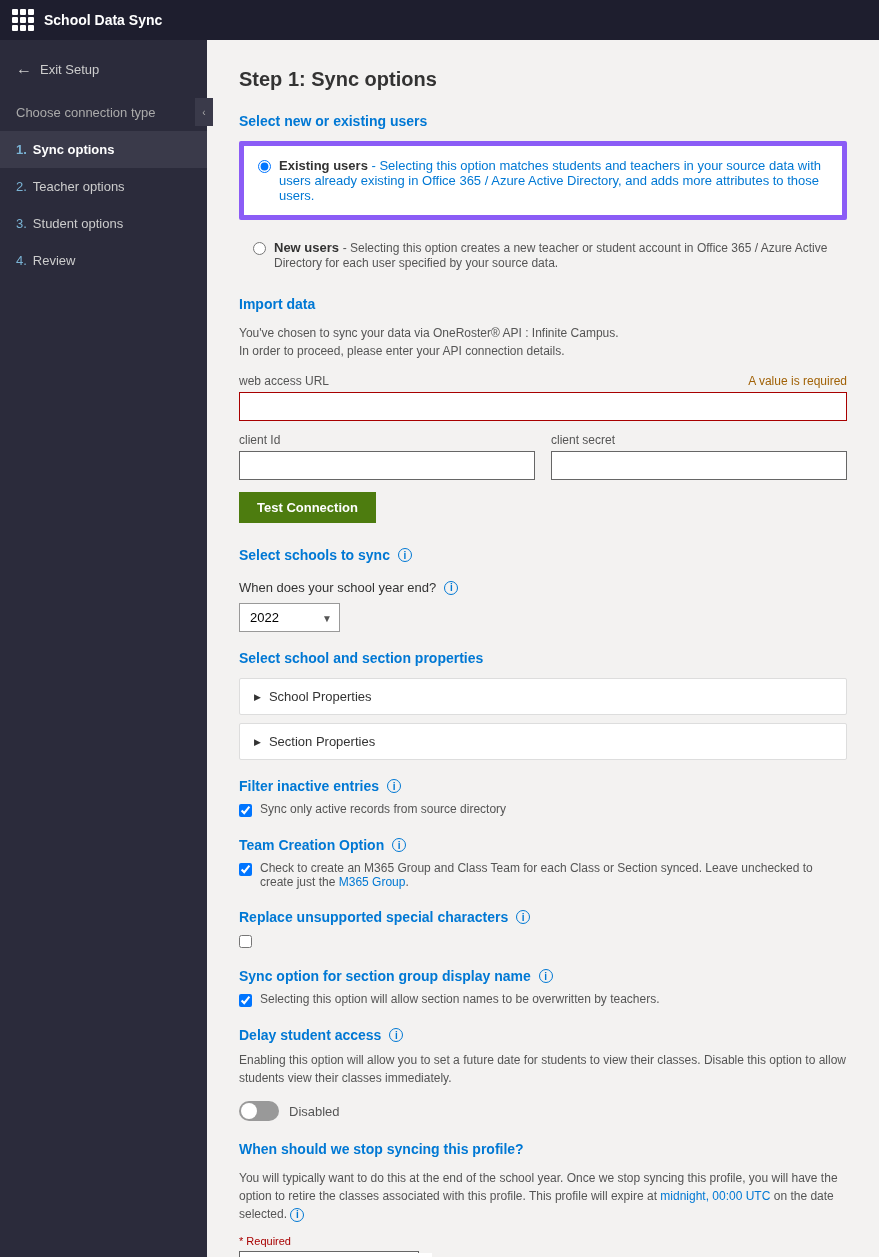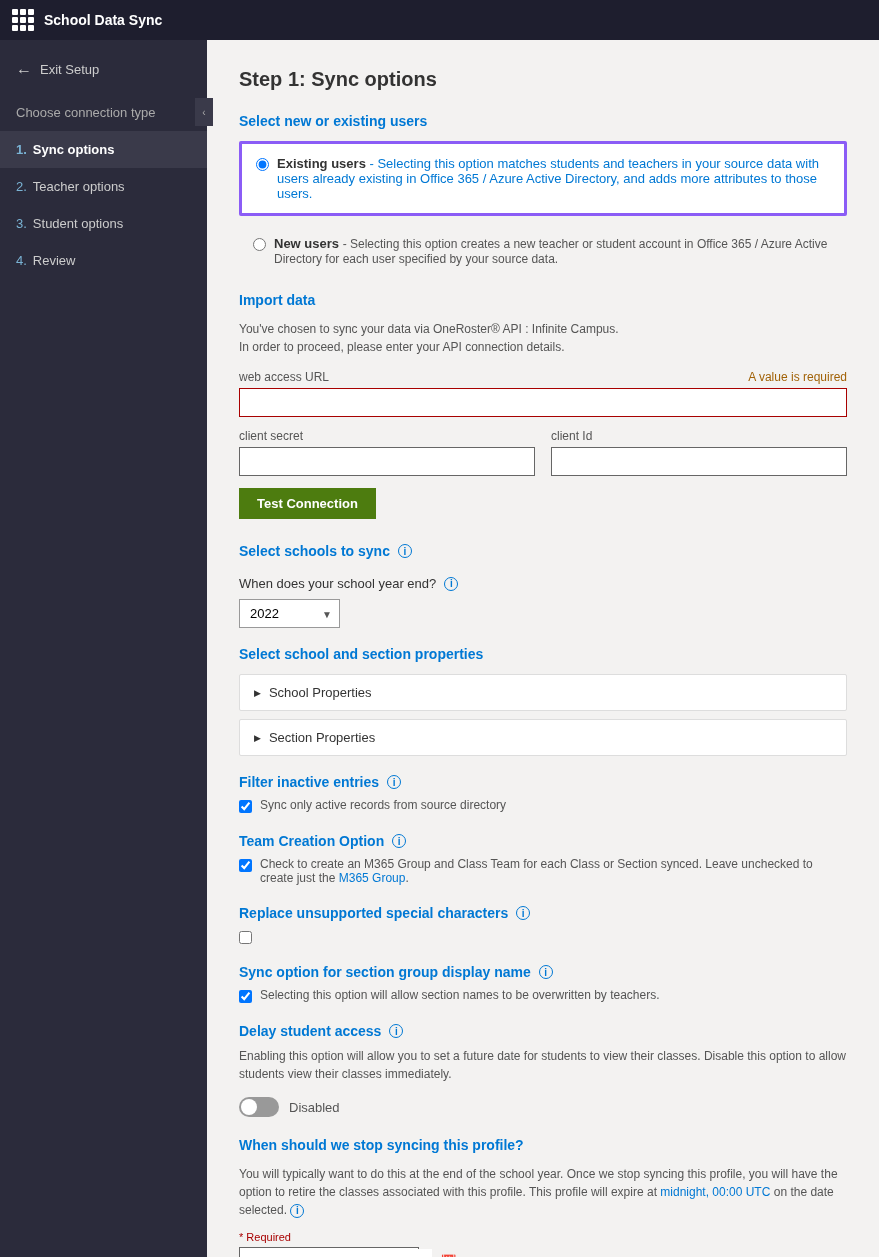--- a/index.html
+++ b/index.html
@@ -95,21 +95,21 @@
 
     .section-heading {
       font-size: 14px;
       font-weight: 600;
       color: #0078d4;
       margin-bottom: 12px;
     }
 
     
     .user-selection-box {
-      border: 3px solid #8b5cf6;
+      border: 5px solid #8b5cf6;
       background: #fff;
       padding: 12px 14px;
       margin-bottom: 10px;
       border-radius: 2px;
     }
     .user-selection-box .radio-row {
       display: flex;
       align-items: flex-start;
       gap: 8px;
     }
@@ -383,27 +383,27 @@
       <div class="field-label-row">
         <span class="field-label">web access URL</span>
         <span class="field-required">A value is required</span>
       </div>
       <input type="text" class="field-input error" style="">
     </div>
 
     <div class="two-col">
       <div class="field-row">
         <div class="field-label-row">
-          <span class="field-label">client secret</span>
+          <span class="field-label">client Id</span>
         </div>
         <input type="text" class="field-input" style="">
       </div>
       <div class="field-row">
         <div class="field-label-row">
-          <span class="field-label">client Id</span>
+          <span class="field-label">client secret</span>
         </div>
         <input type="text" class="field-input" style="">
       </div>
     </div>
 
     <button class="test-conn-btn">Test Connection</button>
 
     
     <div class="section-row">
       <span class="section-heading" style="margin-bottom:0;">Select schools to sync</span>

